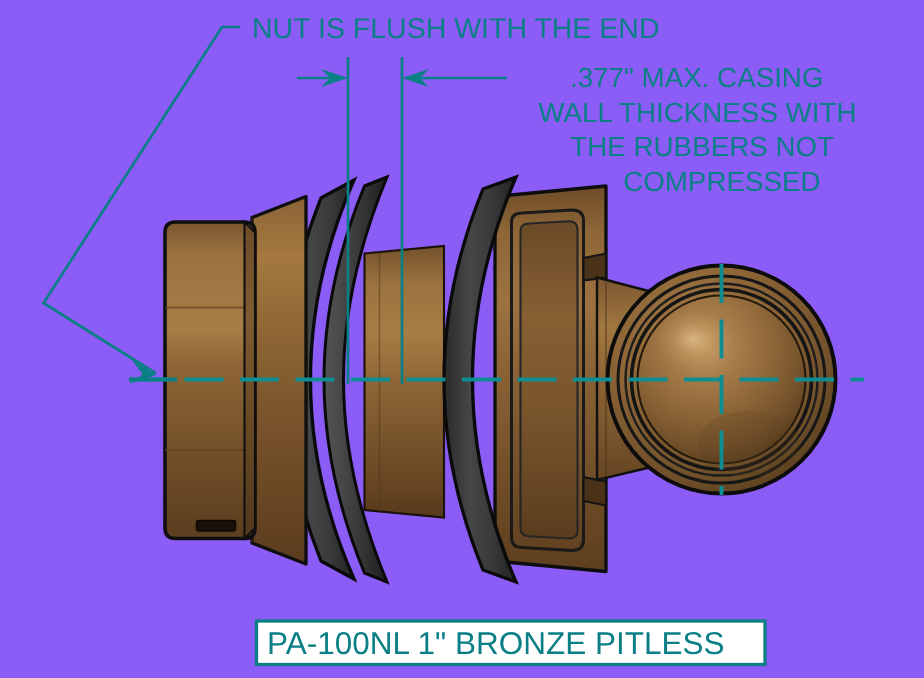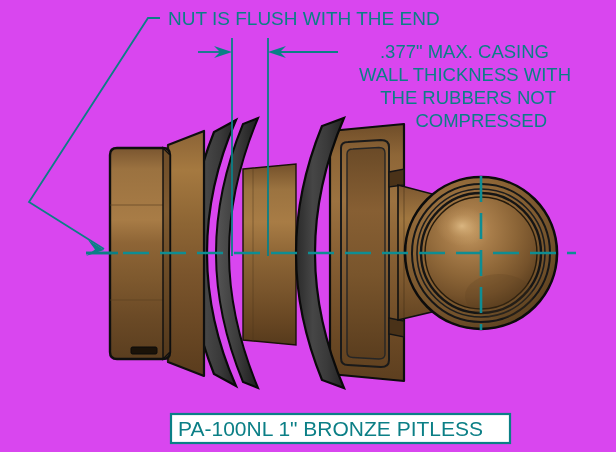--- a/index.html
+++ b/index.html
@@ -12,21 +12,21 @@
     height: 452px;
     position: relative;
     overflow: hidden;
     font-family: "Liberation Sans", sans-serif;
   }
   #stage {
     position: absolute;
     left: 0; top: 0;
     width: 616px;
     height: 452px;
-    background: #d946ef;
+    background: #8b5cf6;
   }
   #drawing {
     position: absolute;
     left: 0; top: 0;
     width: 616px;
     height: 452px;
   }
   .anno-text {
     font-family: "Liberation Sans", sans-serif;
     font-size: 19px;

